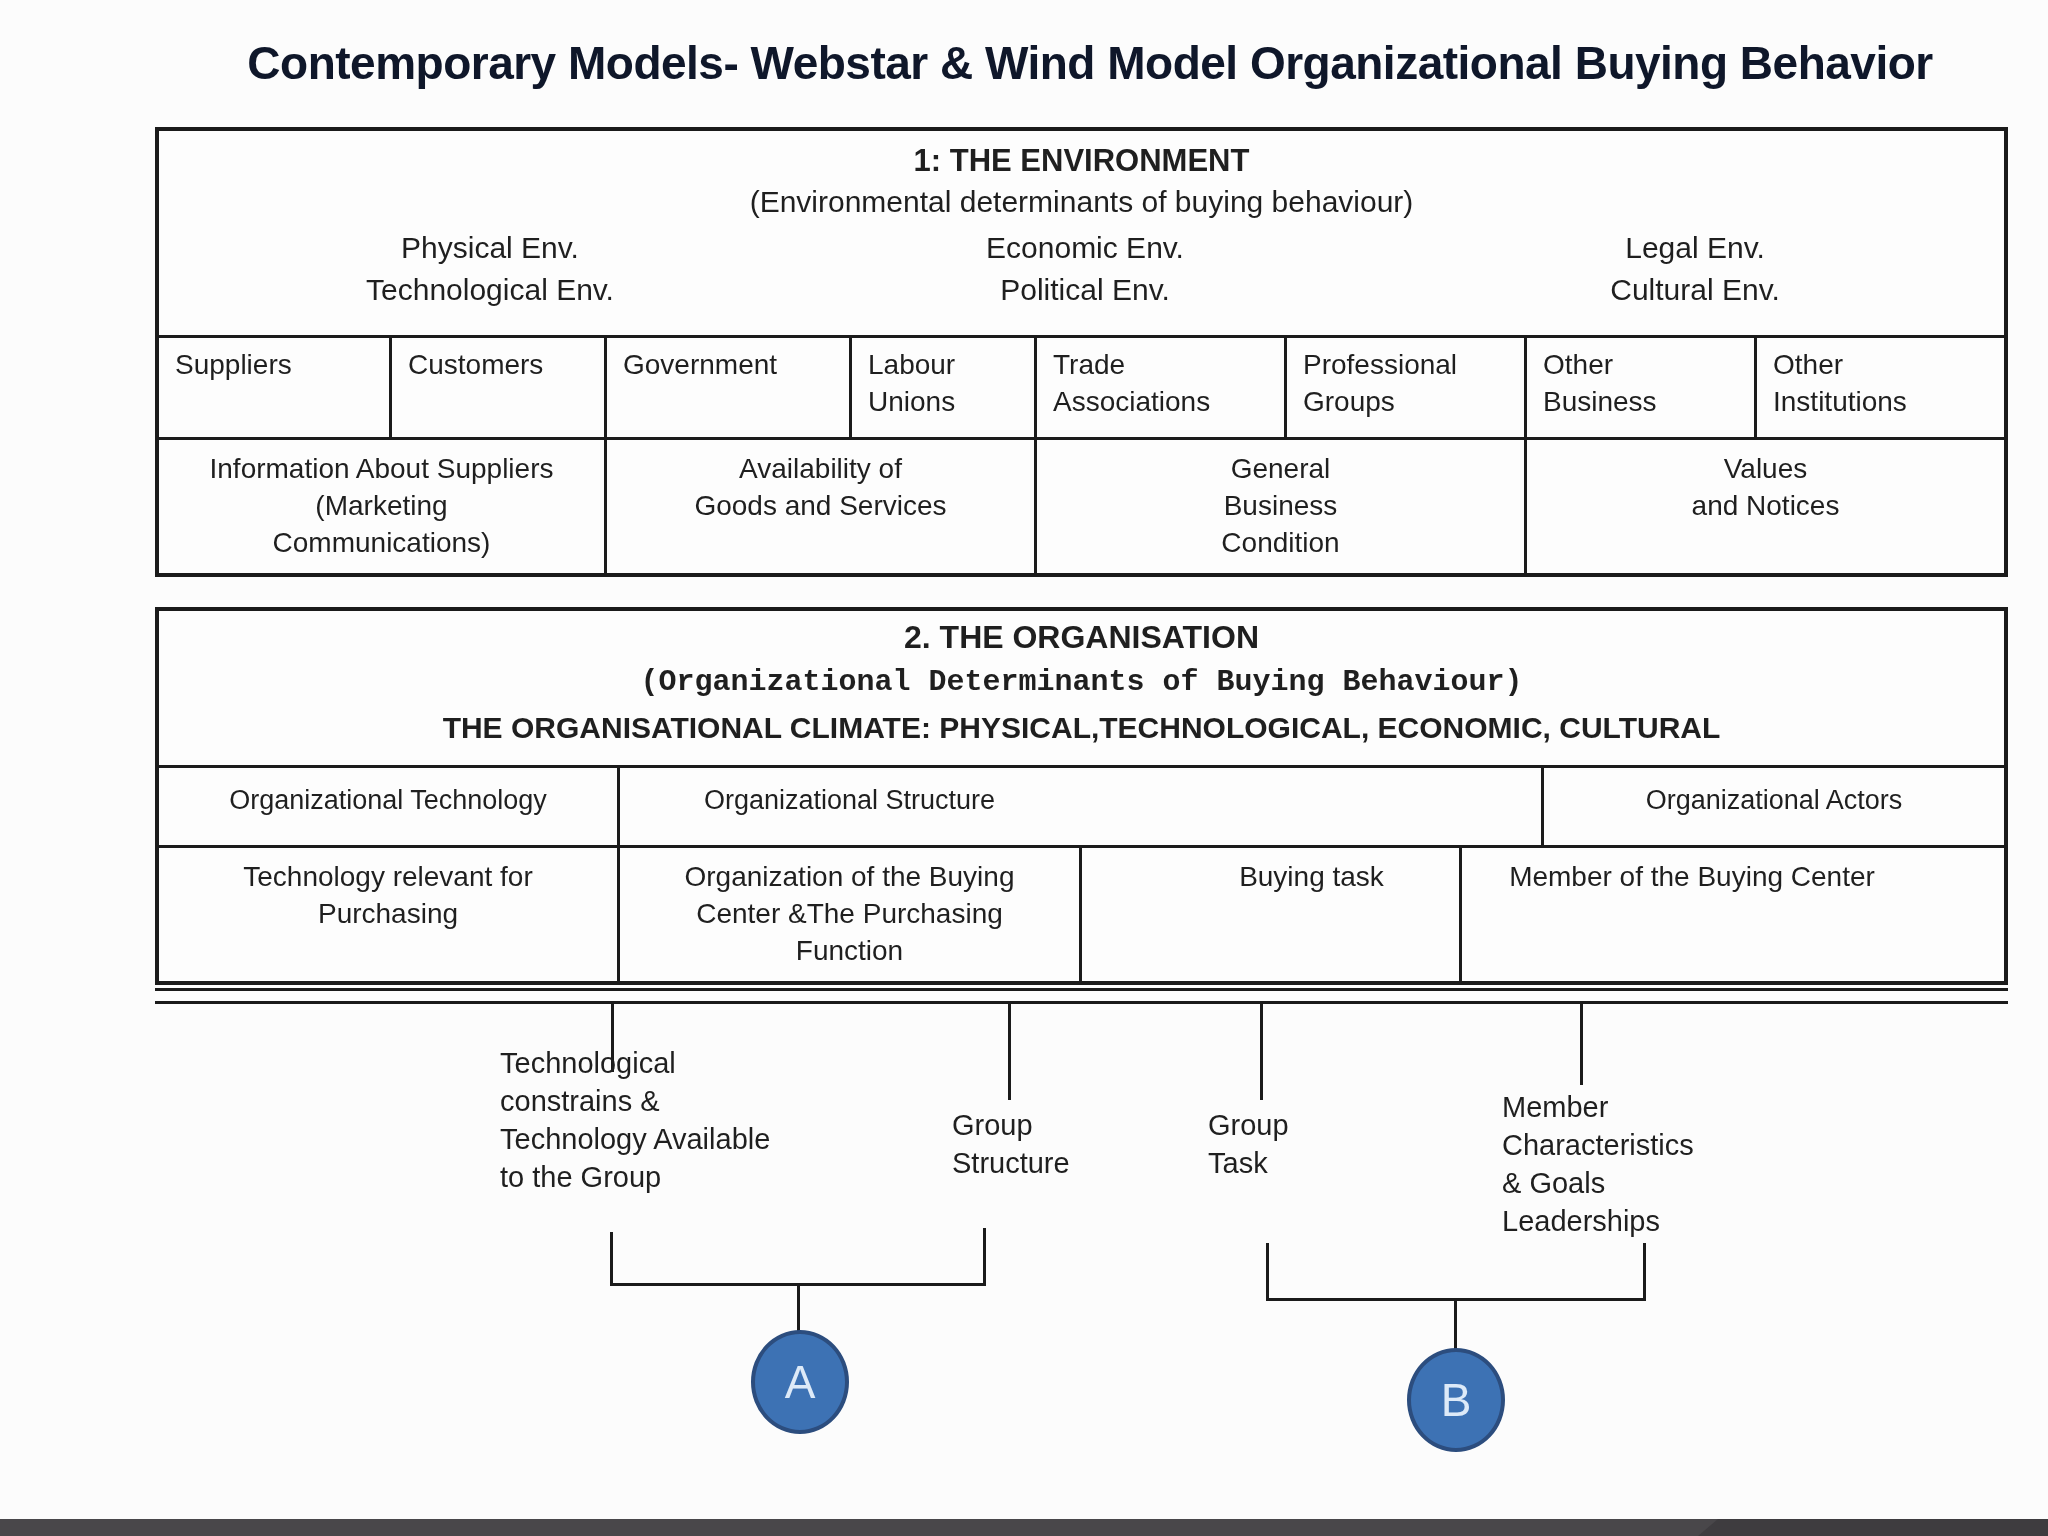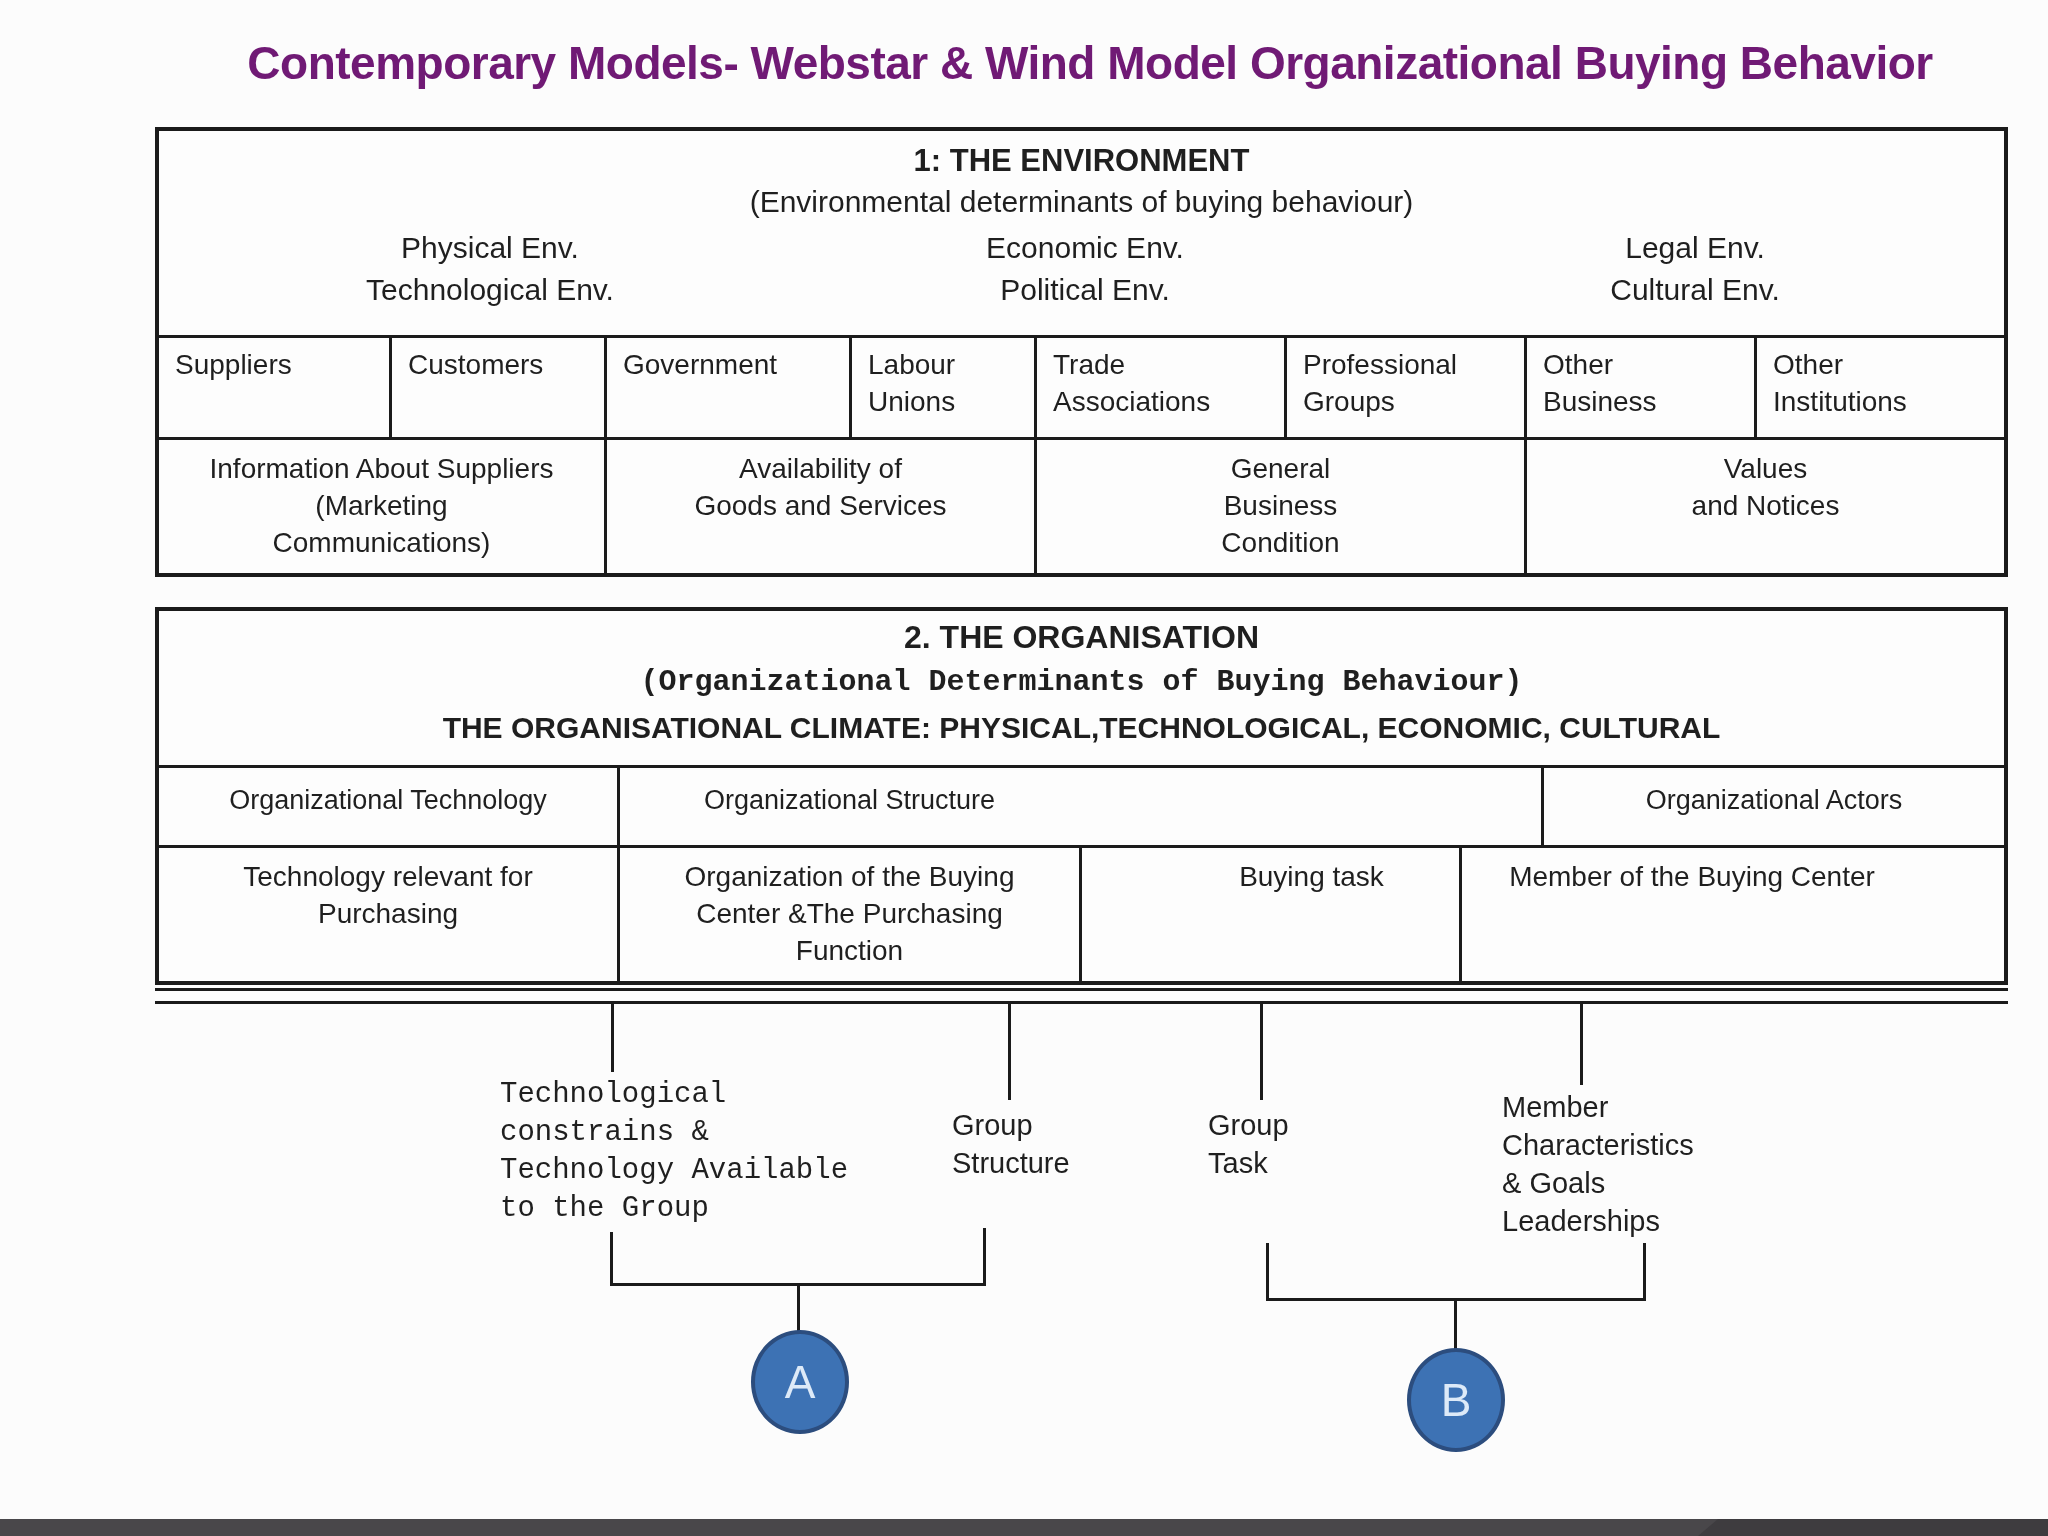--- a/index.html
+++ b/index.html
@@ -4,21 +4,21 @@
 <style>
   html,body { margin:0; padding:0; background:#e8e8e8; }
   #canvas {
     position:relative; width:2048px; height:1536px; overflow:hidden;
     background:#fcfcfc; color:#1f1f1f;
     font-family:"Liberation Sans", sans-serif;
   }
   .title {
     position:absolute; left:150px; top:36px; width:1880px;
     font-size:46px; font-weight:bold; text-align:center; letter-spacing:-0.5px;
-    color:#701a75;
+    color:#0f172a;
   }
   .box { position:absolute; border:4px solid #1b1b1b; box-sizing:border-box; background:#fdfdfd; }
   #env-box { left:155px; top:127px; width:1853px; height:450px; }
   #org-box { left:155px; top:607px; width:1853px; height:378px; }
   .h-main { position:absolute; left:0; width:100%; text-align:center; font-size:31px; font-weight:bold; }
   .h-sub  { position:absolute; left:0; width:100%; text-align:center; font-size:30px; }
   .h-sub.bold { font-weight:bold; }
   .envgroup {
     position:absolute; top:96px; width:500px; text-align:center;
     font-size:30px; line-height:42px; white-space:pre-line;
@@ -125,21 +125,21 @@
     </div>
   </div>
 
   <div id="base-bar"></div>
 
   <div class="vline" style="left:611px;  top:1004px; height:68px;"></div>
   <div class="vline" style="left:1008px; top:1004px; height:96px;"></div>
   <div class="vline" style="left:1260px; top:1004px; height:96px;"></div>
   <div class="vline" style="left:1580px; top:1004px; height:81px;"></div>
 
-  <div class="annotation" style="left:500px;  top:1076px;font-family:Liberation Mono, monospace;">Technological
+  <div class="annotation" style="left:500px;  top:1044px;">Technological
 constrains &amp;
 Technology Available
 to the Group</div>
   <div class="annotation" style="left:952px;  top:1106px;">Group
 Structure</div>
   <div class="annotation" style="left:1208px; top:1106px;">Group
 Task</div>
   <div class="annotation" style="left:1502px; top:1088px;">Member
 Characteristics
 &amp; Goals

